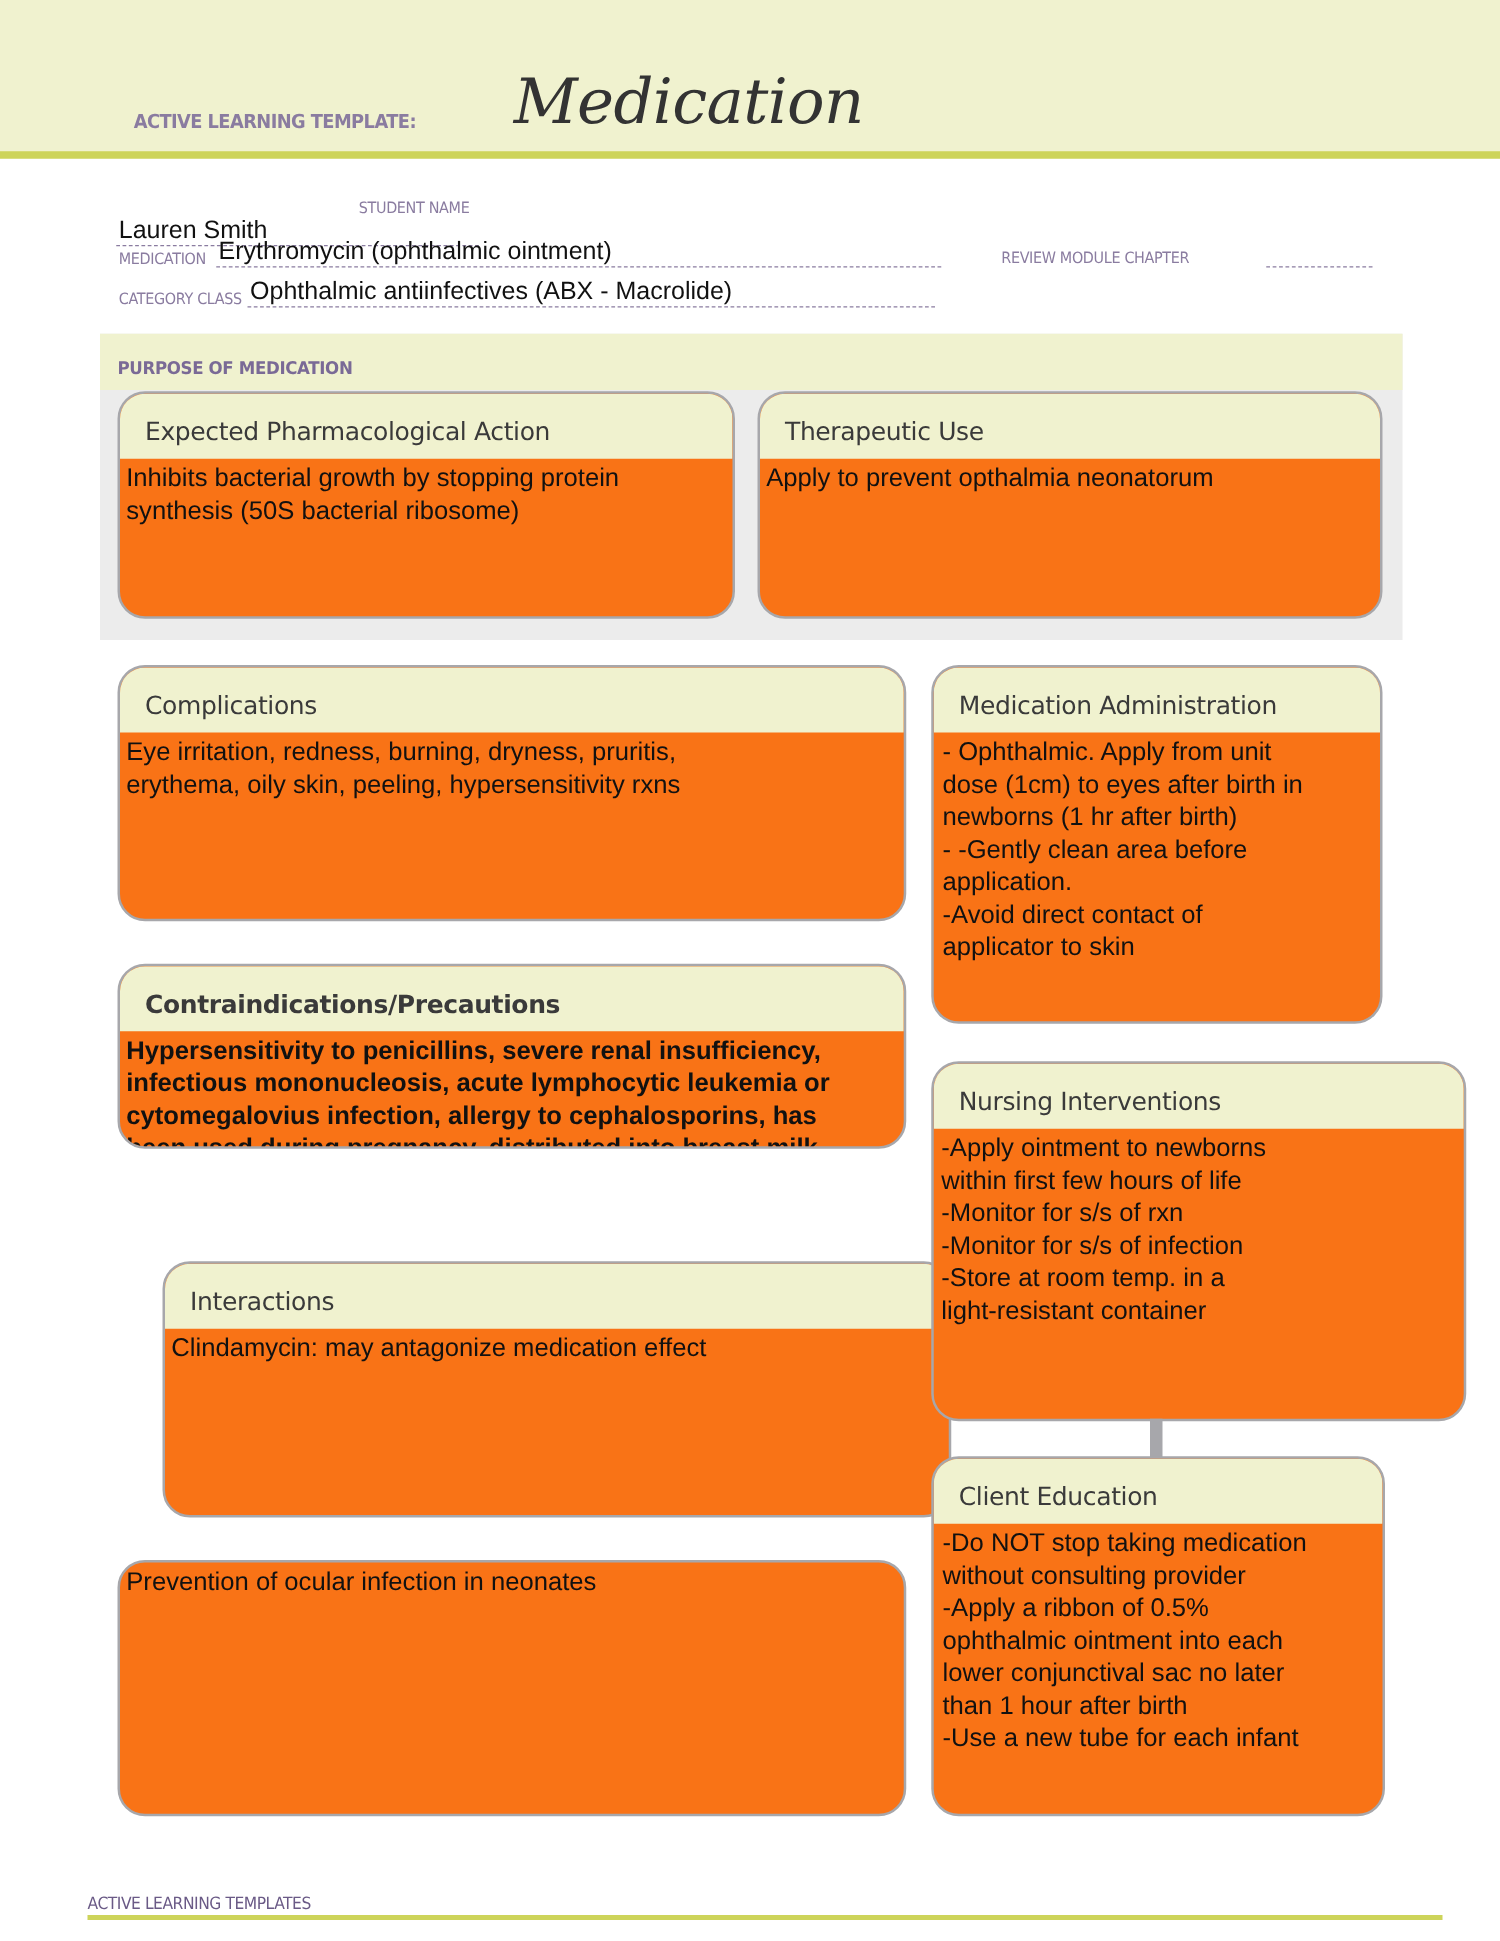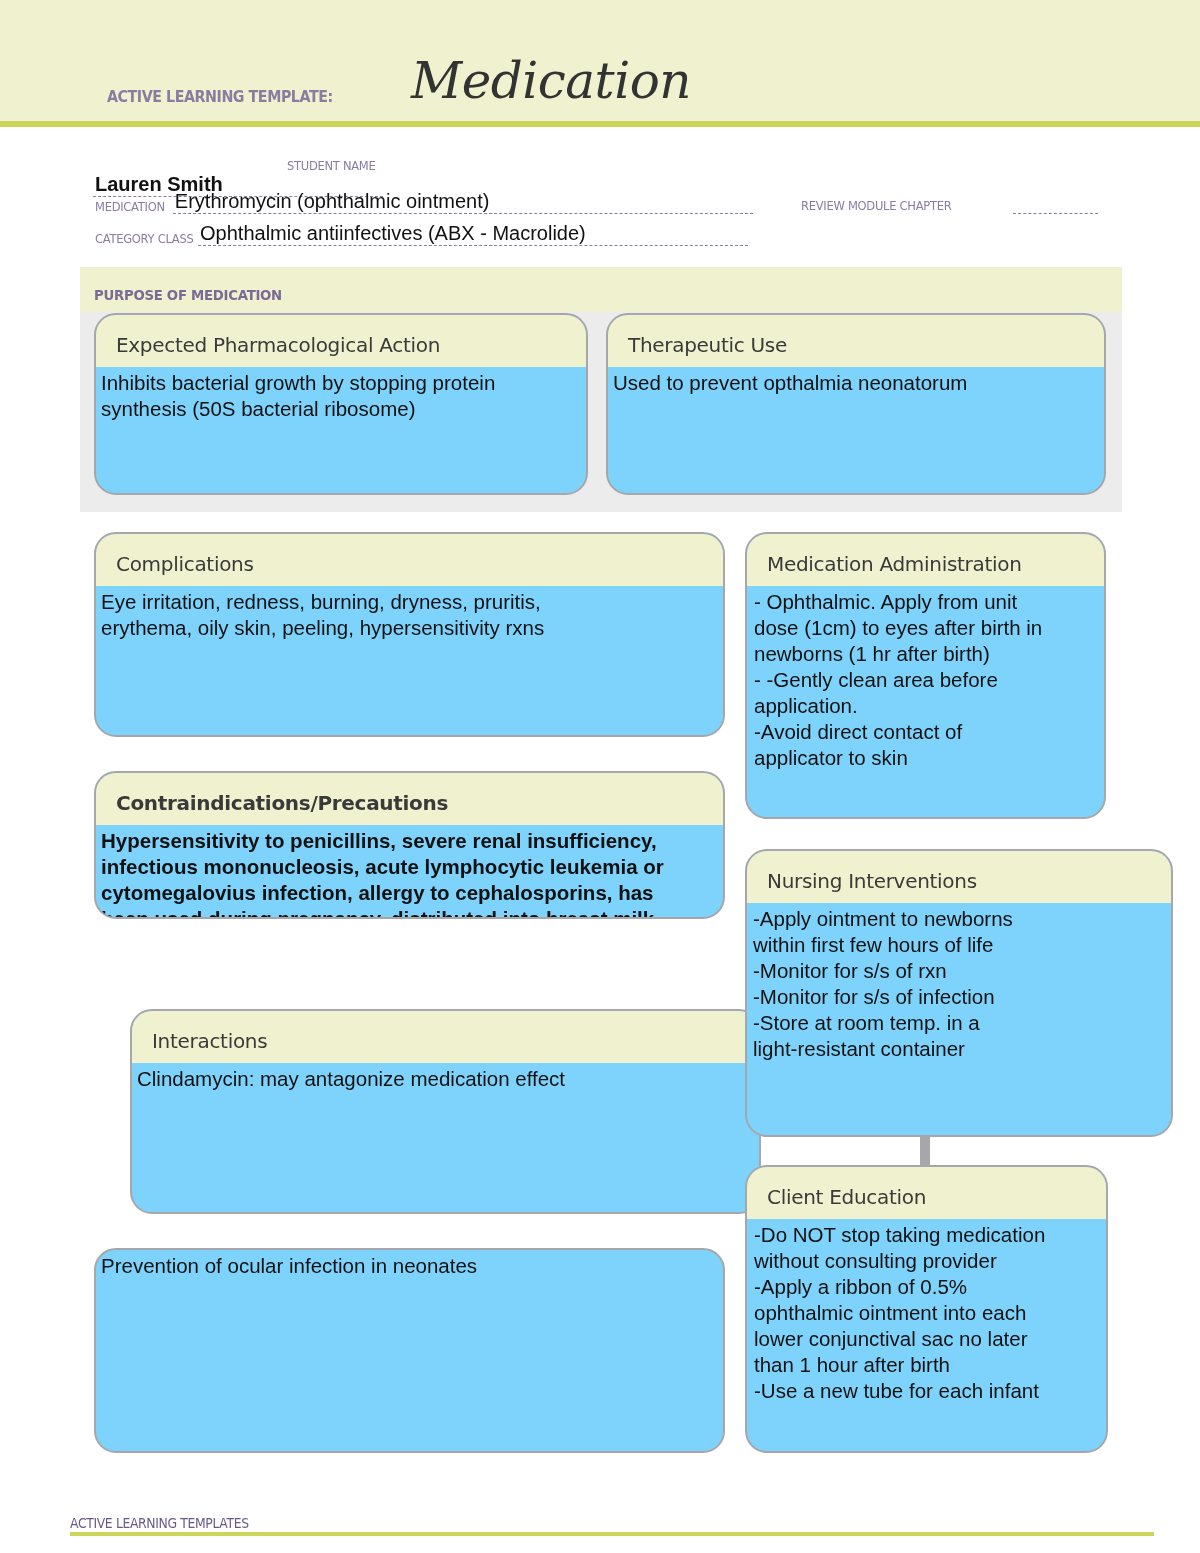--- a/index.html
+++ b/index.html
@@ -12,40 +12,40 @@
   .field-row { position: absolute; left: 95px; display: flex; align-items: flex-end; }
   .field-label { font-family: "DejaVu Sans", sans-serif; font-size: 12.5px; color: #8a7ca0; letter-spacing: -0.3px; transform: scaleX(0.92); transform-origin: left; white-space: nowrap; }
   .field-value { position: relative; font-family: "Liberation Sans", sans-serif; font-size: 20px; color: #111; border-bottom: 1.5px dashed #8a7ca0; line-height: 22px; padding-left: 2px; height: 24px; white-space: nowrap; }
   .review-label { position: absolute; left: 801px; top: 198px; font-family: "DejaVu Sans", sans-serif; font-size: 12.5px; color: #8a7ca0; letter-spacing: -0.3px; transform: scaleX(0.92); transform-origin: left; white-space: nowrap; }
   .review-blank { position: absolute; left: 1013px; top: 213px; width: 85px; border-bottom: 1.5px dashed #8a7ca0; }
 
   .purpose-section { position: absolute; left: 80px; top: 267px; width: 1042px; height: 245px; background: #ececec; }
   .purpose-header { position: absolute; left: 0; top: 0; width: 100%; height: 45px; background: #f0f2cf; }
   .purpose-title { position: absolute; left: 14px; top: 20px; font-family: "DejaVu Sans", sans-serif; font-size: 14px; font-weight: bold; color: #7a6a96; letter-spacing: -0.3px; transform: scaleX(0.95); transform-origin: left; }
 
-  .box { position: absolute; background: #7dd3fc; border: 2.5px solid #a7a7ab; border-radius: 22px; overflow: hidden; }
+  .box { position: absolute; background: #f97316; border: 2.5px solid #a7a7ab; border-radius: 22px; overflow: hidden; }
   .box-head { height: 52px; background: #f0f2cf; padding-left: 20px; padding-top: 18px; font-family: "DejaVu Sans", sans-serif; font-size: 20px; color: #3a3a3a; letter-spacing: -0.3px; white-space: nowrap; }
   .box-body { padding: 3px 4px 0 5px; font-family: "Liberation Sans", sans-serif; font-size: 20.5px; line-height: 26px; color: #111; white-space: pre-line; }
 
   .connector { position: absolute; left: 920px; top: 1135px; width: 10px; height: 32px; background: #a7a7ab; }
 
   .footer-label { position: absolute; left: 70px; top: 1515px; font-family: "DejaVu Sans", sans-serif; font-size: 13.5px; color: #6a5a86; letter-spacing: -0.4px; transform: scaleX(0.92); transform-origin: left; }
   .footer-rule { position: absolute; left: 70px; top: 1532px; width: 1084px; height: 4px; background: #cdd45a; }
 </style>
 </head>
 <body>
 
 <div class="header-band"></div>
 <div class="header-rule"></div>
 <div class="header-label">ACTIVE LEARNING TEMPLATE:</div>
 <div class="header-title">Medication</div>
 
 <div class="field-row" style="top:158px;flex-direction:column;">
   <span class="field-label">STUDENT NAME</span>
-  <span class="field-value" style="width:290px; margin-left:-2px;font-weight:bold;">Lauren Smith</span>
+  <span class="field-value" style="width:290px; margin-left:-2px;">Lauren Smith</span>
 </div>
 
 <div class="field-row" style="top:190px;">
   <span class="field-label">MEDICATION</span>
   <span class="field-value" style="width:580px; margin-left:2px;">Erythromycin (ophthalmic ointment)</span>
 </div>
 
 <div class="review-label">REVIEW MODULE CHAPTER</div>
 <div class="review-blank"></div>
 
@@ -60,21 +60,21 @@
 </div>
 
 <div class="box" style="left:94px; top:313px; width:494px; height:182px;">
   <div class="box-head">Expected Pharmacological Action</div>
   <div class="box-body">Inhibits bacterial growth by stopping protein
 synthesis (50S bacterial ribosome)</div>
 </div>
 
 <div class="box" style="left:606px; top:313px; width:500px; height:182px;">
   <div class="box-head">Therapeutic Use</div>
-  <div class="box-body">Used to prevent opthalmia neonatorum</div>
+  <div class="box-body">Apply to prevent opthalmia neonatorum</div>
 </div>
 
 <div class="box" style="left:94px; top:532px; width:631px; height:205px;">
   <div class="box-head">Complications</div>
   <div class="box-body">Eye irritation, redness, burning, dryness, pruritis,
 erythema, oily skin, peeling, hypersensitivity rxns</div>
 </div>
 
 <div class="box" style="left:94px; top:771px; width:631px; height:148px;font-weight:bold;">
   <div class="box-head">Contraindications/Precautions</div>

